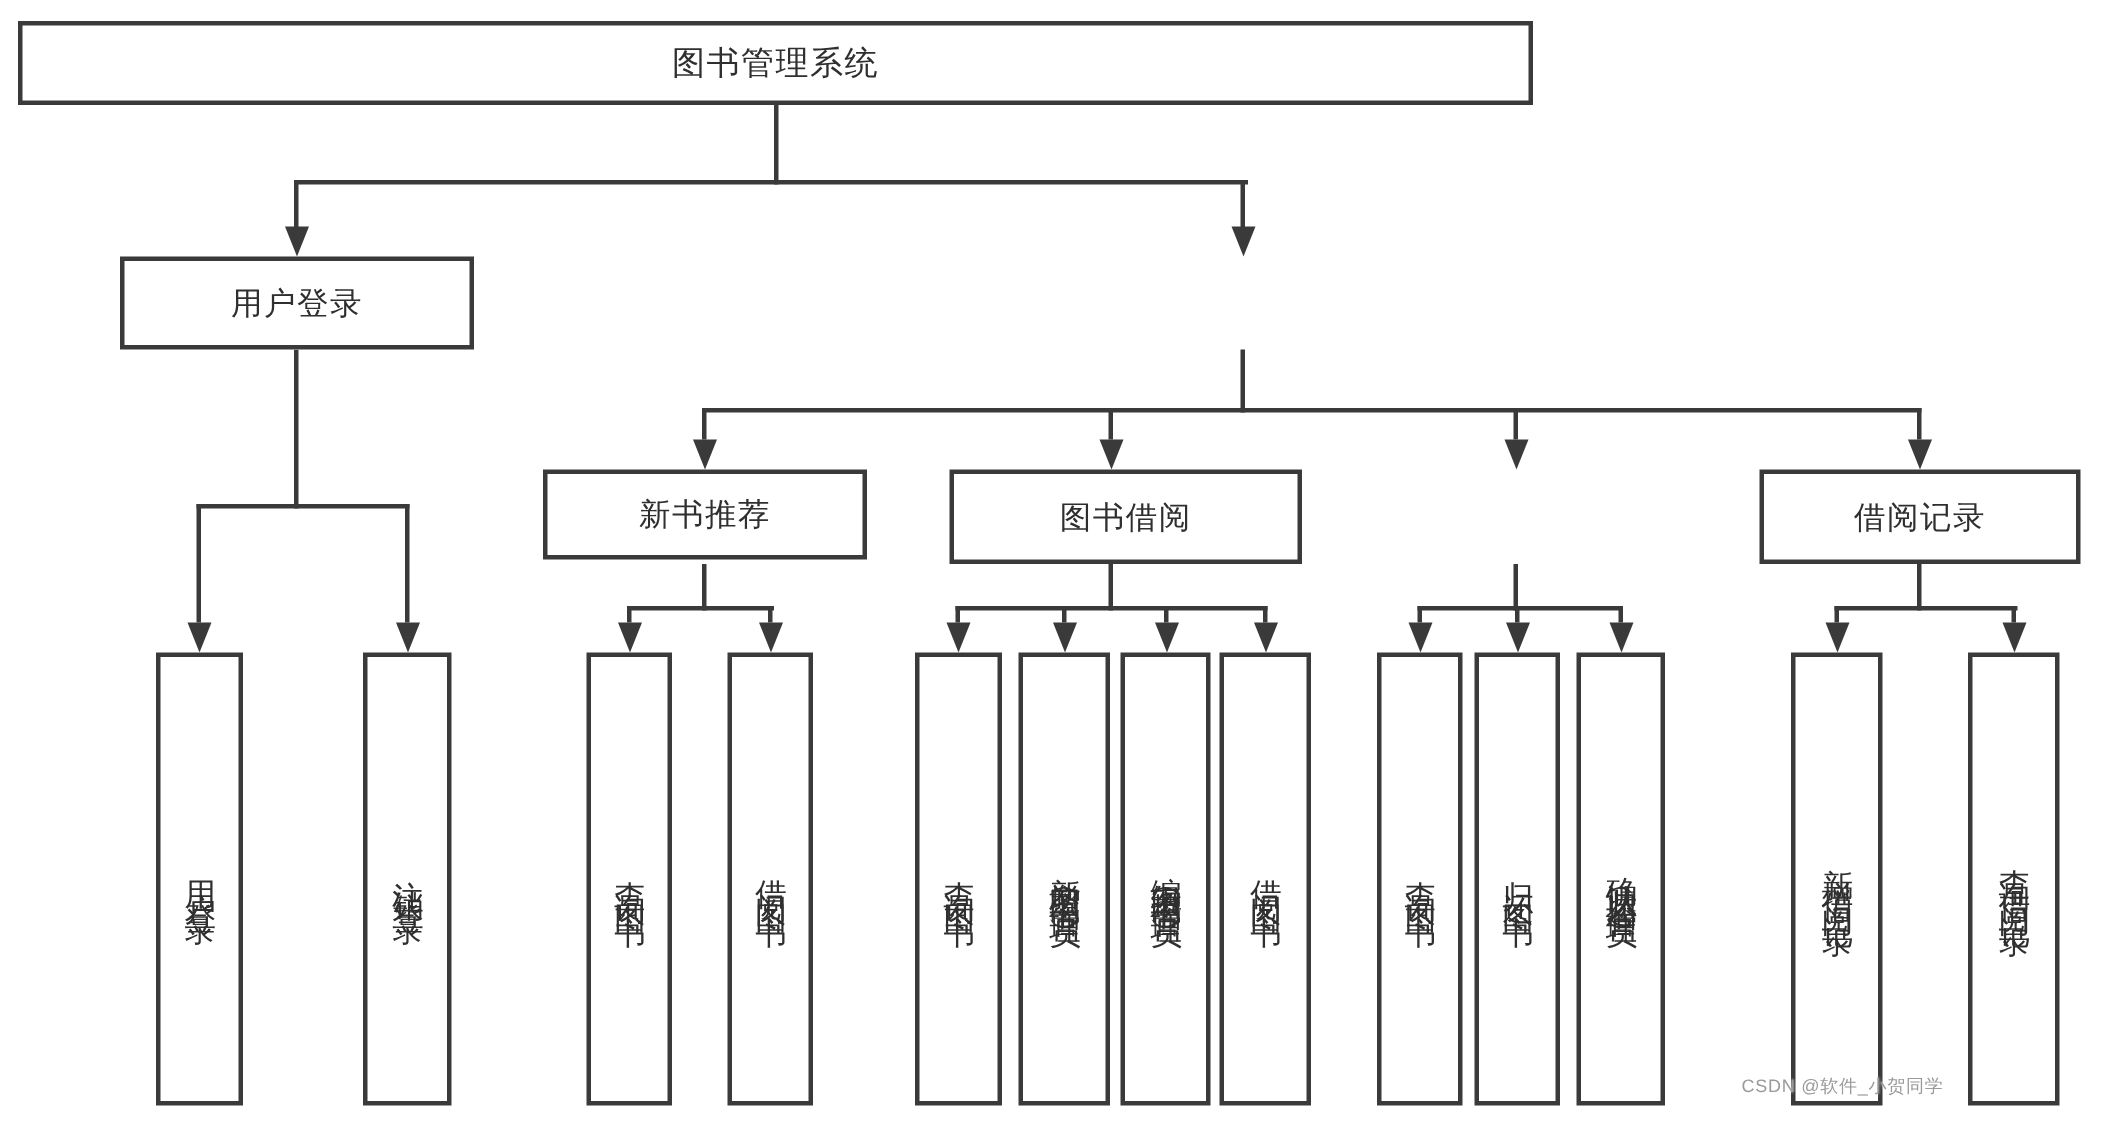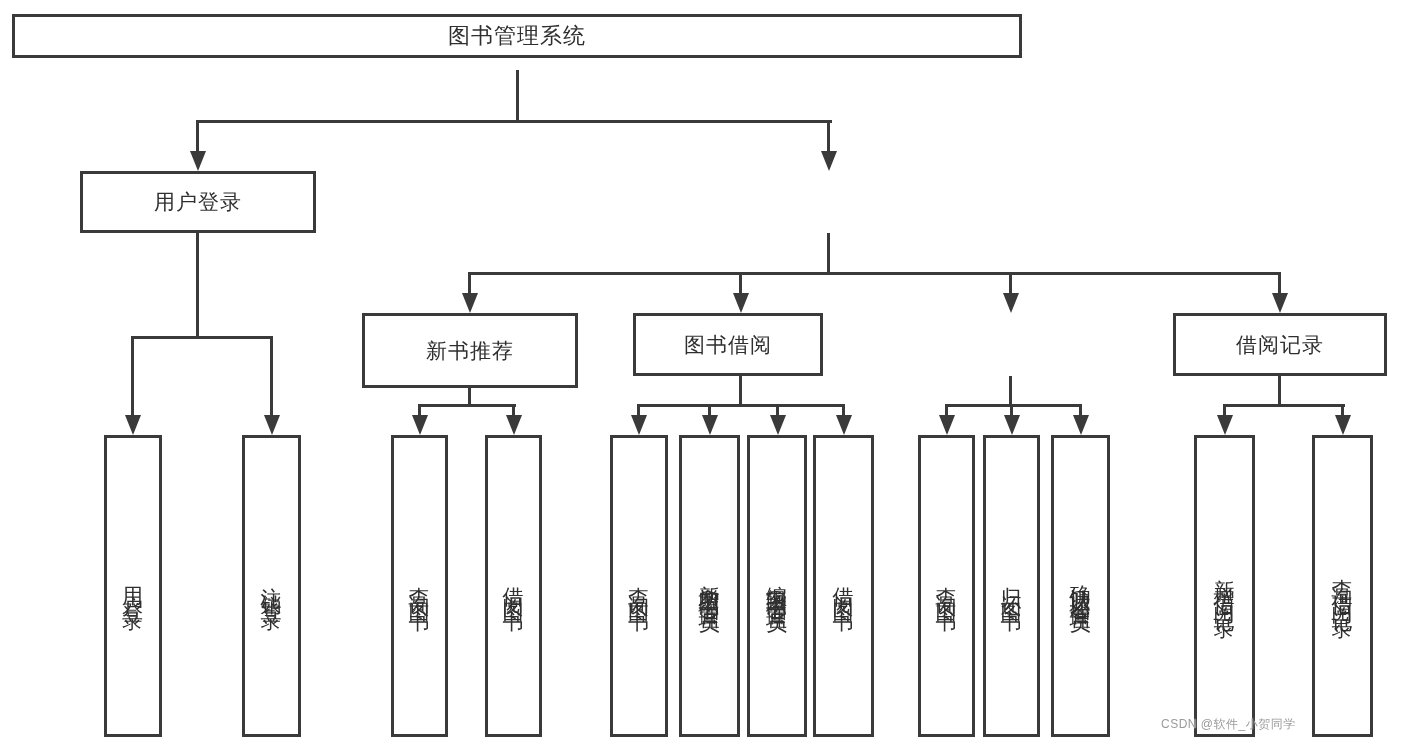--- a/index.html
+++ b/index.html
@@ -110,32 +110,32 @@
   <div class="vline" style="left:1079px;top:404px;height:11px;"></div>
   <div class="arrow" style="left:1073px;top:415px;"></div>
 
   <div class="vline" style="left:1278px;top:376px;height:31px;"></div>
   <div class="hline" style="left:1223px;top:404px;width:122px;"></div>
   <div class="vline" style="left:1223px;top:404px;height:11px;"></div>
   <div class="arrow" style="left:1217px;top:415px;"></div>
   <div class="vline" style="left:1341px;top:404px;height:11px;"></div>
   <div class="arrow" style="left:1335px;top:415px;"></div>
 
-  <div class="box" style="left:12px;top:14px;width:1010px;height:44px;font-size:22px;">
+  <div class="box" style="left:12px;top:14px;width:1010px;height:56px;font-size:22px;">
     <span>图书管理系统</span>
   </div>
 
   <div class="box" style="left:80px;top:171px;width:236px;height:62px;">
     <span>用户登录</span>
   </div>
 
-  <div class="box" style="left:362px;top:313px;width:216px;height:75px;">
+  <div class="box" style="left:362px;top:313px;width:216px;height:60px;">
     <span>新书推荐</span>
   </div>
-  <div class="box" style="left:633px;top:313px;width:190px;height:63px;">
+  <div class="box" style="left:633px;top:313px;width:235px;height:63px;">
     <span>图书借阅</span>
   </div>
   <div class="box" style="left:1173px;top:313px;width:214px;height:63px;">
     <span>借阅记录</span>
   </div>
 
   <div class="box" style="left:104px;top:435px;width:58px;height:302px;">
     <span class="vtext">用户登录</span>
   </div>
   <div class="box" style="left:242px;top:435px;width:59px;height:302px;">

